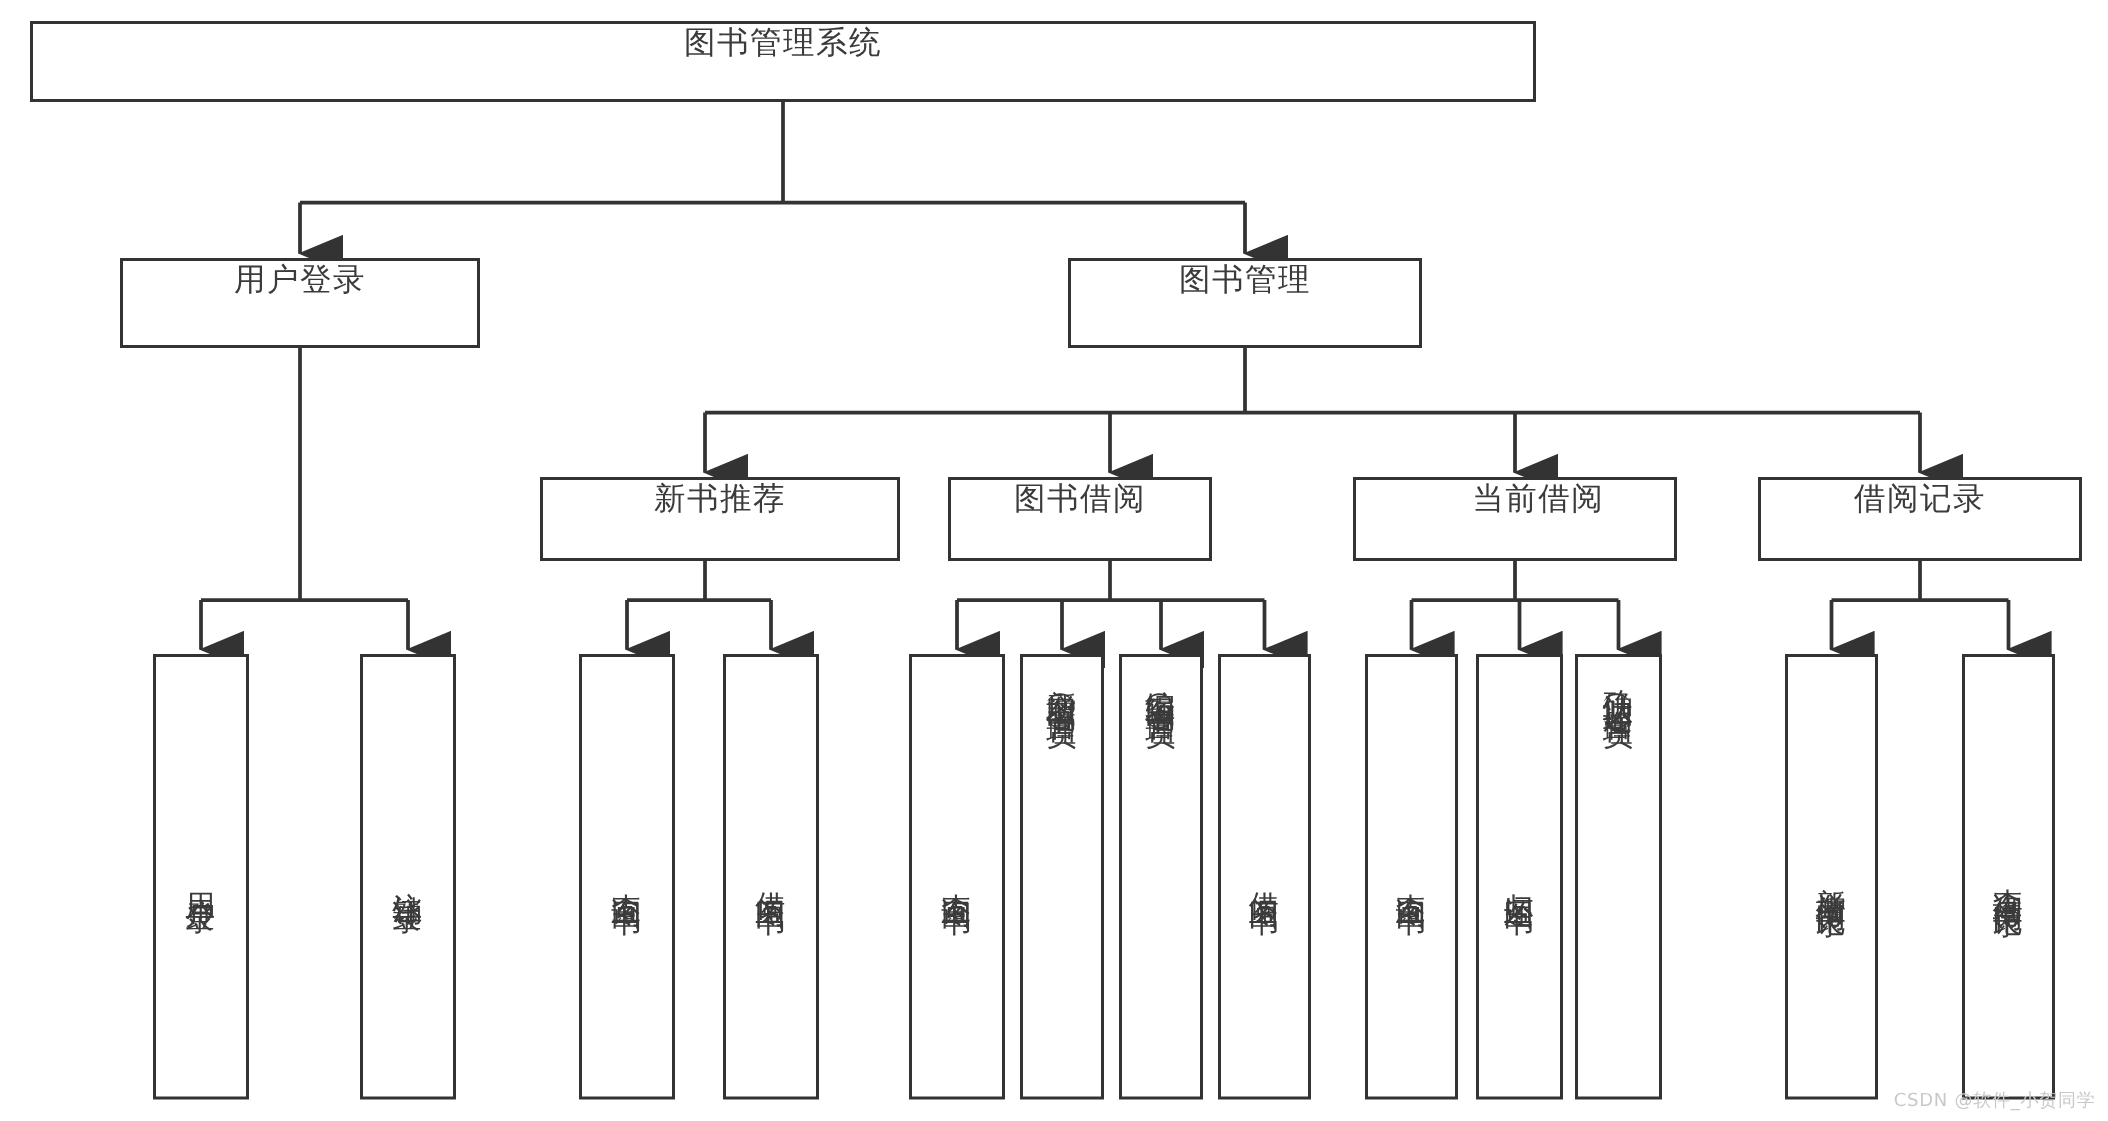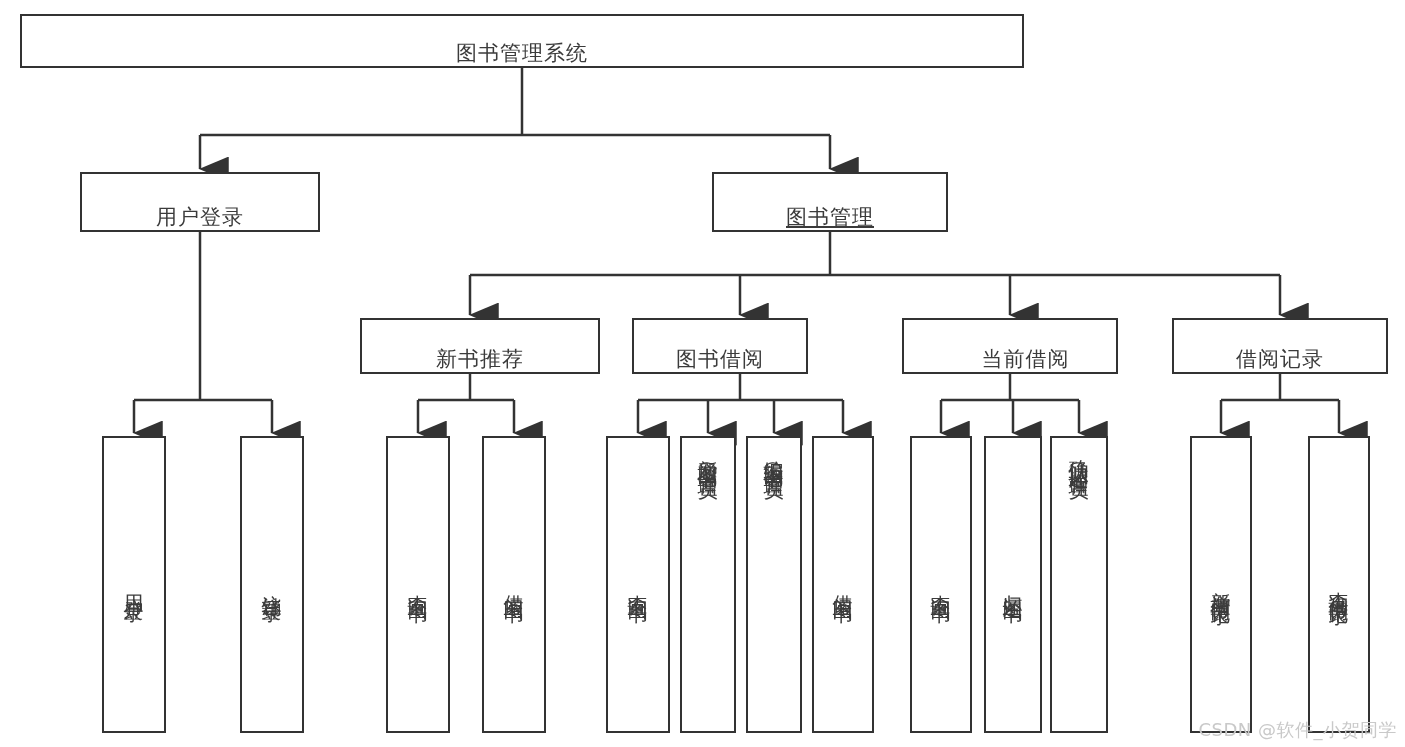--- a/index.html
+++ b/index.html
@@ -25,21 +25,21 @@
     width: 1405px;
     height: 747px;
     pointer-events: none;
   }
   .node {
     position: absolute;
     box-sizing: border-box;
     background: #ffffff;
     border: 2px solid #333333;
     display: flex;
-    align-items: flex-end;
+    align-items: flex-start;
     justify-content: center;
     color: #3a3a3a;
   }
   .node.root      { border-width: 2px; }
   .node .label-h {
     font-size: 21px;
     line-height: 1.2;
     letter-spacing: 1px;
     white-space: nowrap;
     color: #3b3b3b;
@@ -66,21 +66,21 @@
     justify-content: center;
   }
   .leaf-inner.top {
     align-items: flex-start;
     padding-top: 6px;
   }
   .watermark {
     position: absolute;
     right: 8px;
     bottom: 5px;
-    font-size: 18px;
+    font-size: 12px;
     color: #c9c9c9;
     letter-spacing: 0.5px;
     white-space: nowrap;
     user-select: none;
   }
 </style>
 </head>
 <body>
 
 <div id="canvas">
@@ -128,21 +128,21 @@
       </g>
   </svg>
 
   <div id="nodes-layer">
       <div class="node root" style="left: 20px; top: 14px; width: 1004px; height: 54px;">
         <span class="label-h">图书管理系统</span>
       </div>
       <div class="node" style="left: 80px; top: 172px; width: 240px; height: 60px;">
         <span class="label-h">用户登录</span>
       </div>
-      <div class="node" style="left: 712px; top: 172px; width: 236px; height: 60px; text-decoration: underline;">
+      <div class="node" style="left: 712px; top: 172px; width: 236px; height: 60px;">
         <span class="label-h">图书管理</span>
       </div>
       <div class="node" style="left: 360px; top: 318px; width: 240px; height: 56px;">
         <span class="label-h">新书推荐</span>
       </div>
       <div class="node" style="left: 632px; top: 318px; width: 176px; height: 56px;">
         <span class="label-h">图书借阅</span>
       </div>
       <div class="node" style="left: 902px; top: 318px; width: 216px; height: 56px; padding-left: 31px;">
         <span class="label-h">当前借阅</span>

